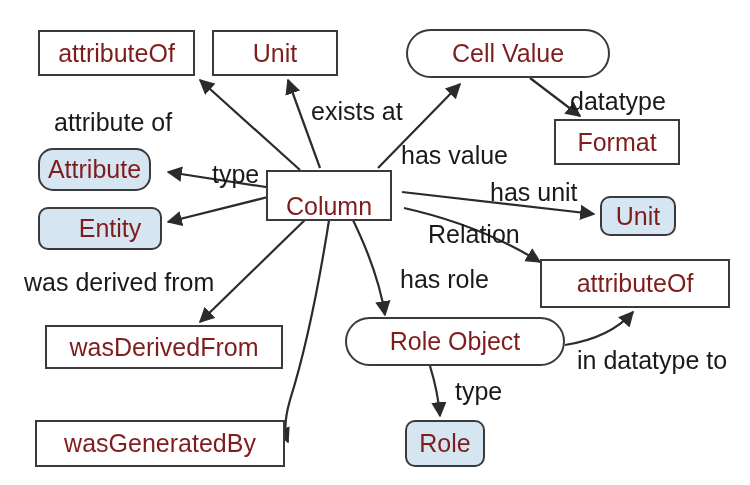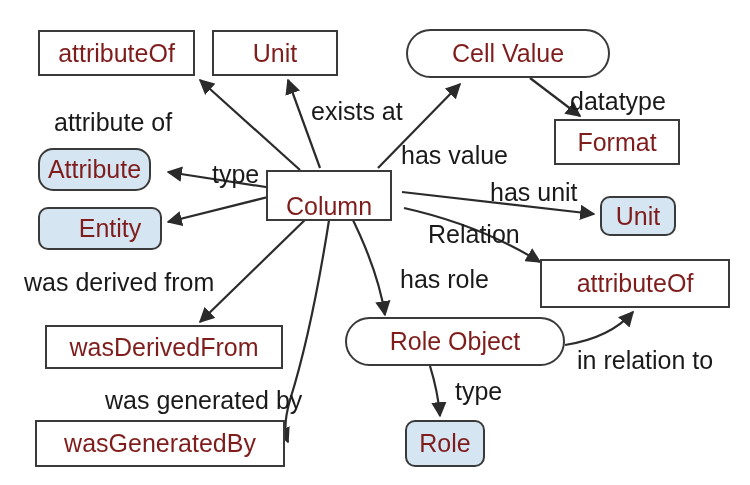--- a/index.html
+++ b/index.html
@@ -137,17 +137,16 @@
 
   <div class="edge-label big" style="left:54px;  top:110px;text-align:right;">attribute of</div>
   <div class="edge-label big" style="left:311px; top:99px;">exists at</div>
   <div class="edge-label big" style="left:401px; top:143px;">has value</div>
   <div class="edge-label big" style="left:570px; top:89px;">datatype</div>
   <div class="edge-label big" style="left:212px; top:162px;">type</div>
   <div class="edge-label big" style="left:490px; top:180px;">has unit</div>
   <div class="edge-label big" style="left:428px; top:222px;">Relation</div>
   <div class="edge-label big" style="left:24px; top:270px;">was derived from</div>
   <div class="edge-label big" style="left:400px; top:267px;">has role</div>
-  <div class="edge-label big" style="left:105px; top:388px;">was generated by</div>
-  <div class="edge-label big" style="left:577px; top:348px;">in relation to</div>
+  <div class="edge-label big" style="left:577px; top:348px;">in datatype to</div>
   <div class="edge-label big" style="left:455px; top:379px;">type</div>
 
 </div>
 
 </body></html>

